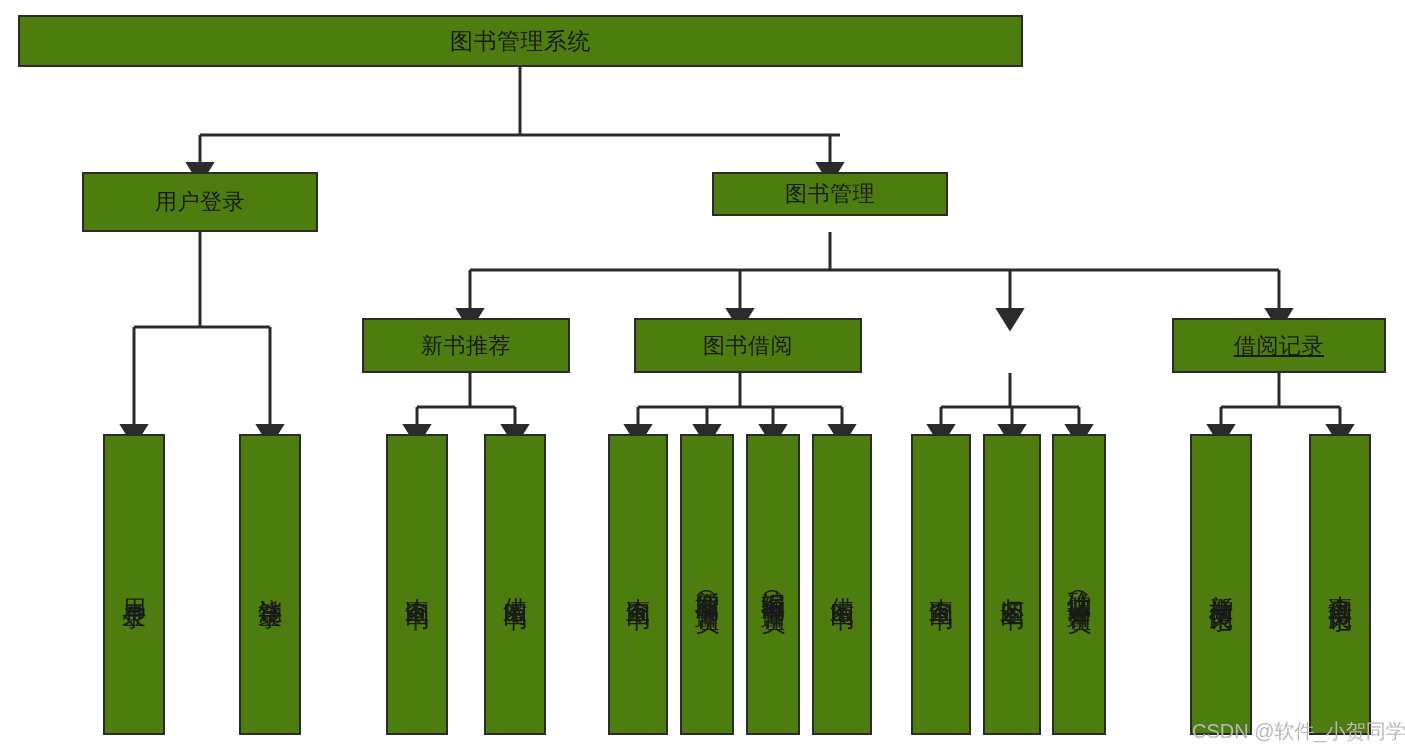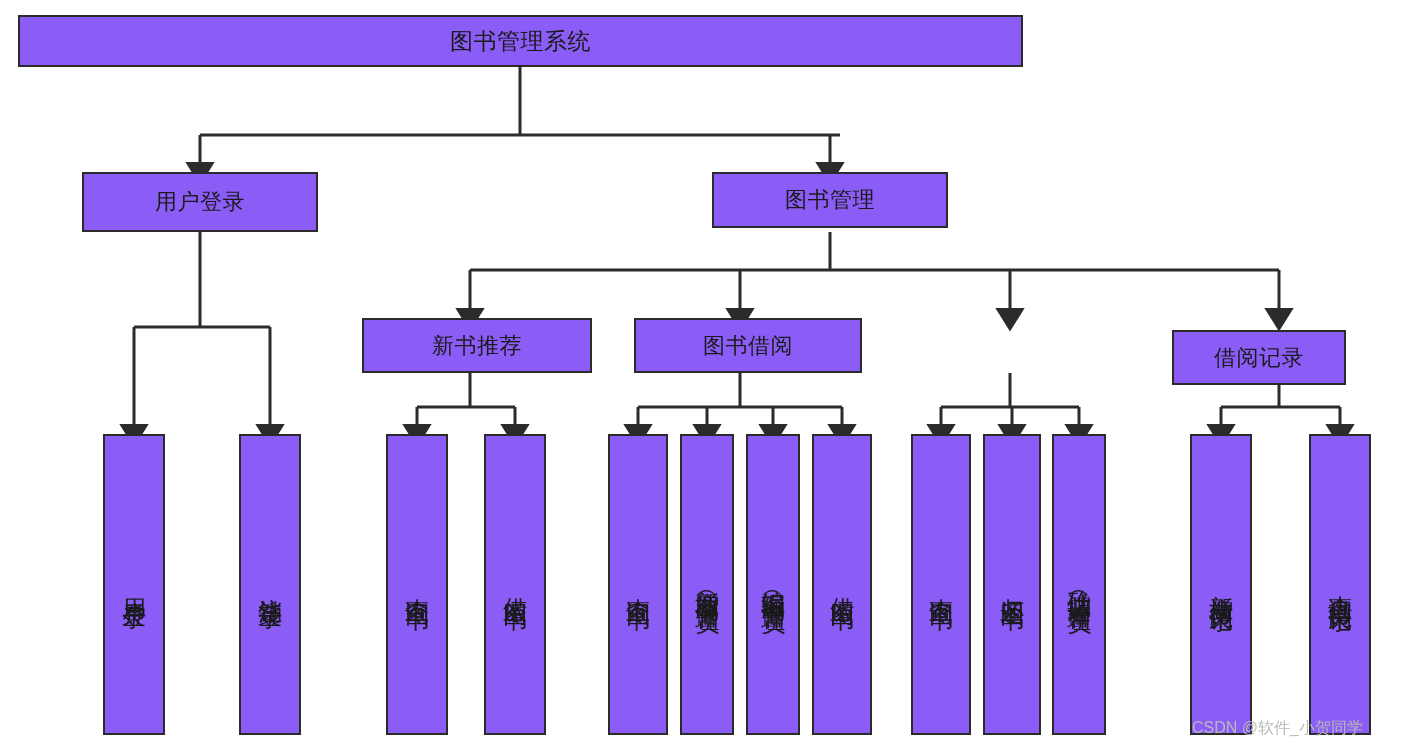--- a/index.html
+++ b/index.html
@@ -21,21 +21,21 @@
     position: absolute;
     left: 0;
     top: 0;
     width: 1405px;
     height: 747px;
   }
   .node {
     position: absolute;
     box-sizing: border-box;
     border: 2px solid #2b2b2b;
-    background: #8b5cf6;
+    background: #4d7c0f;
     display: flex;
     align-items: center;
     justify-content: center;
     color: #1a1a1a;
   }
   .node-label {
     font-size: 22px;
     line-height: 1.15;
     letter-spacing: 0.5px;
     white-space: nowrap;
@@ -50,21 +50,21 @@
     font-size: 24px;
     letter-spacing: 3px;
     line-height: 1.1;
     white-space: nowrap;
   }
   .node.root .node-label {
     font-size: 23px;
   }
   .watermark {
     position: absolute;
-    font-size: 16px;
+    font-size: 20px;
     color: #b9b9b9;
     white-space: nowrap;
     user-select: none;
   }
 </style>
 </head>
 <body>
 
 <div id="canvas" style="background: rgb(255, 255, 255);">
 
@@ -118,31 +118,31 @@
     </g>
   </svg>
 
   <div class="node root" style="left: 18px; top: 15px; width: 1005px; height: 52px; border-color: rgb(43, 43, 43); color: rgb(26, 26, 26);">
     <span class="node-label">图书管理系统</span>
   </div>
 
   <div class="node" style="left: 82px; top: 172px; width: 236px; height: 60px; border-color: rgb(43, 43, 43); color: rgb(26, 26, 26);">
     <span class="node-label">用户登录</span>
   </div>
-  <div class="node" style="left: 712px; top: 172px; width: 236px; height: 56px; border-color: rgb(43, 43, 43); color: rgb(26, 26, 26);">
+  <div class="node" style="left: 712px; top: 172px; width: 236px; height: 44px; border-color: rgb(43, 43, 43); color: rgb(26, 26, 26);">
     <span class="node-label">图书管理</span>
   </div>
 
-  <div class="node" style="left: 362px; top: 318px; width: 230px; height: 55px; border-color: rgb(43, 43, 43); color: rgb(26, 26, 26);">
+  <div class="node" style="left: 362px; top: 318px; width: 208px; height: 55px; border-color: rgb(43, 43, 43); color: rgb(26, 26, 26);">
     <span class="node-label">新书推荐</span>
   </div>
   <div class="node" style="left: 634px; top: 318px; width: 228px; height: 55px; border-color: rgb(43, 43, 43); color: rgb(26, 26, 26);">
     <span class="node-label">图书借阅</span>
   </div>
-  <div class="node" style="left: 1172px; top: 330px; width: 174px; height: 55px; border-color: rgb(43, 43, 43); color: rgb(26, 26, 26);">
+  <div class="node" style="left: 1172px; top: 318px; width: 214px; height: 55px; border-color: rgb(43, 43, 43); color: rgb(26, 26, 26); text-decoration: underline;">
     <span class="node-label">借阅记录</span>
   </div>
 
   <div class="node vertical" style="left: 103px; top: 434px; width: 62px; height: 301px; border-color: rgb(43, 43, 43); color: rgb(26, 26, 26);">
     <span class="node-label">用户登录</span>
   </div>
   <div class="node vertical" style="left: 239px; top: 434px; width: 62px; height: 301px; border-color: rgb(43, 43, 43); color: rgb(26, 26, 26);">
     <span class="node-label">注销登录</span>
   </div>
   <div class="node vertical" style="left: 386px; top: 434px; width: 62px; height: 301px; border-color: rgb(43, 43, 43); color: rgb(26, 26, 26);">

